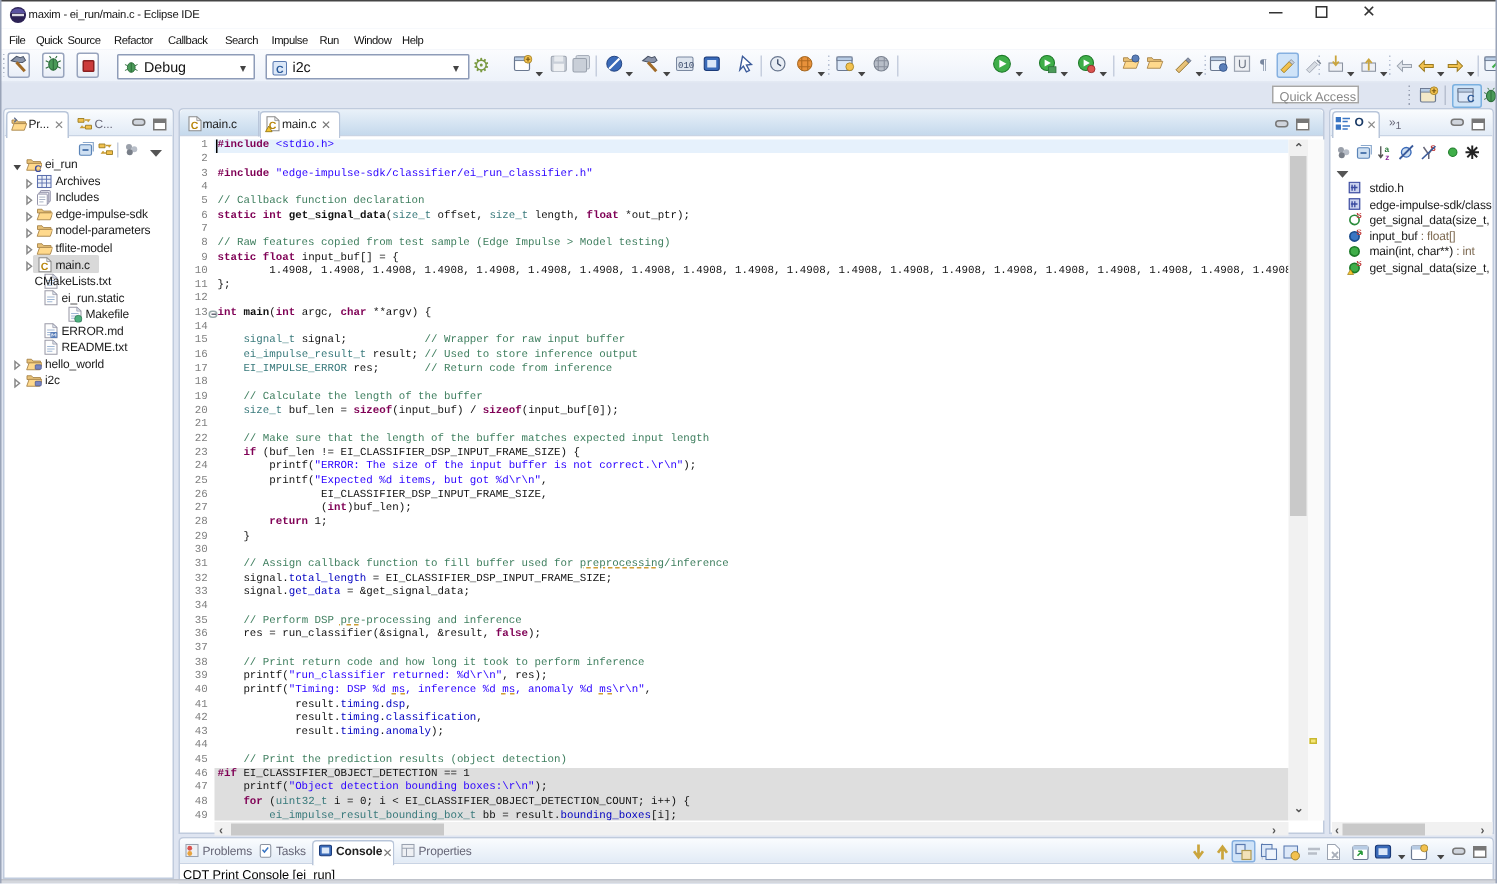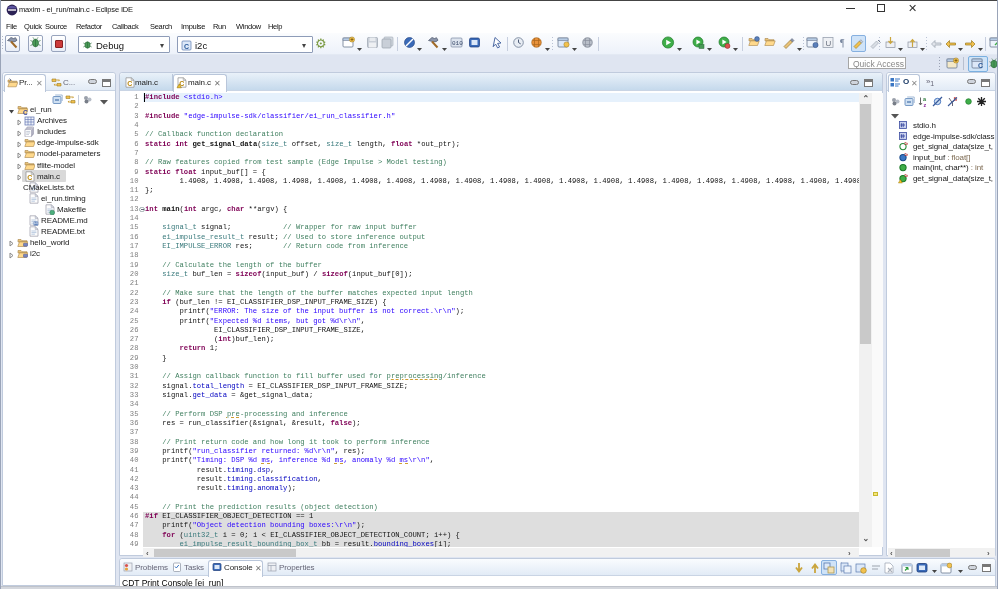--- a/index.html
+++ b/index.html
@@ -399,40 +399,40 @@
           <path d="M3.4 5 h5 M3.4 6.6 h5 M3.4 8.2 h3.5" stroke="#9fb6d4" stroke-width=".7"></path>
         </svg></span>
       <span class="abs" style="left:20px;top:1px">CMakeLists.txt</span>
     </div>
 <div class="trow" style="top:119.76px;left:0;width:114px">
       <span class="abs" style="left:25px;top:0px"><svg width="11" height="11" viewBox="0 0 11 11" style="">
           <path d="M2 .8 h5.2 L10 3.4 V10.2 H2z" fill="#fdfdfd" stroke="#9a9aa8" stroke-width=".7"></path>
           <path d="M7.2 .8 L10 3.4 h-2.8z" fill="#dde4ee" stroke="#9a9aa8" stroke-width=".5"></path>
           <path d="M3.4 5 h5 M3.4 6.6 h5 M3.4 8.2 h3.5" stroke="#9fb6d4" stroke-width=".7"></path>
         </svg></span>
-      <span class="abs" style="left:38px;top:1px">ei_run.timing</span>
+      <span class="abs" style="left:38px;top:1px">ei_run.static</span>
     </div>
 <div class="trow" style="top:130.82999999999998px;left:16px;width:114px">
       <span class="abs" style="left:25px;top:0px"><svg width="11" height="11" viewBox="0 0 11 11" style="">
           <path d="M2 .8 h5.2 L10 3.4 V10.2 H2z" fill="#fdfdfd" stroke="#9a9aa8" stroke-width=".7"></path>
           <path d="M7.2 .8 L10 3.4 h-2.8z" fill="#dde4ee" stroke="#9a9aa8" stroke-width=".5"></path>
           <path d="M3.4 5 h5 M3.4 6.6 h5 M3.4 8.2 h3.5" stroke="#9fb6d4" stroke-width=".7"></path>
           <circle cx="8.2" cy="8.6" r="2.4" fill="#4caf7d" stroke="#2c7a52" stroke-width=".5"></circle>
         </svg></span>
       <span class="abs" style="left:38px;top:1px">Makefile</span>
     </div>
 <div class="trow" style="top:141.9px;left:0;width:114px">
       <span class="abs" style="left:25px;top:0px"><svg width="11" height="11" viewBox="0 0 11 11" style="">
           <path d="M2 .8 h5.2 L10 3.4 V10.2 H2z" fill="#fdfdfd" stroke="#9a9aa8" stroke-width=".7"></path>
           <path d="M7.2 .8 L10 3.4 h-2.8z" fill="#dde4ee" stroke="#9a9aa8" stroke-width=".5"></path>
           <path d="M3.4 5 h5 M3.4 6.6 h5 M3.4 8.2 h3.5" stroke="#9fb6d4" stroke-width=".7"></path>
           <rect x="5.6" y="6.4" width="4.6" height="4" fill="#5b7fb9" rx="0.5"></rect>
           <path d="M6.6 9.4 v-2 l1.3 1.2 1.3-1.2 v2" stroke="#fff" stroke-width=".6" fill="none"></path>
         </svg></span>
-      <span class="abs" style="left:38px;top:1px">README.md</span>
+      <span class="abs" style="left:38px;top:1px">ERROR.md</span>
     </div>
 <div class="trow" style="top:152.97px;left:0;width:114px">
       <span class="abs" style="left:25px;top:0px"><svg width="11" height="11" viewBox="0 0 11 11" style="">
           <path d="M2 .8 h5.2 L10 3.4 V10.2 H2z" fill="#fdfdfd" stroke="#9a9aa8" stroke-width=".7"></path>
           <path d="M7.2 .8 L10 3.4 h-2.8z" fill="#dde4ee" stroke="#9a9aa8" stroke-width=".5"></path>
           <path d="M3.4 5 h5 M3.4 6.6 h5 M3.4 8.2 h3.5" stroke="#9fb6d4" stroke-width=".7"></path>
         </svg></span>
       <span class="abs" style="left:38px;top:1px">README.txt</span>
     </div>
 <div class="trow" style="top:164.04px;left:0;width:114px">
@@ -603,21 +603,21 @@
 <div class="abs" style="left:52px;top:3px"><svg width="10" height="10" viewBox="0 0 10 10" style="">
         <rect x="1.5" y="1" width="7" height="8.5" fill="#fff" stroke="#8a92a0" stroke-width=".7" rx="1"></rect>
         <path d="M3 4.5 l1.3 1.5 2.5-3" stroke="#3a76c4" stroke-width="1" fill="none"></path>
       </svg></div>
 <div class="abs tlab-dim" style="left:64px;top:4px">Tasks</div>
 <div class="tab-act" style="left:88px;width:55px;height:16.6px"></div>
 <div class="abs" style="left:92px;top:3px"><svg width="10" height="10" viewBox="0 0 10 10" style="">
         <rect x="1" y="1.5" width="8" height="7" fill="#3a6ab8" stroke="#1a3a78" stroke-width=".7" rx="1"></rect>
         <rect x="2.5" y="3" width="5" height="4" fill="#dce8f8"></rect>
       </svg></div>
-<div class="abs tlab" style="left:104px;top:4px;font-weight:normal">Console</div>
+<div class="abs tlab" style="left:104px;top:4px;font-weight:bold">Console</div>
 <div class="abs" style="left:135px;top:4.5px;color:#777;font-size:8px">✕</div>
 <div class="abs" style="left:147px;top:3px"><svg width="10" height="10" viewBox="0 0 10 10" style="">
         <rect x="1" y="1" width="8" height="8" fill="#eef0f4" stroke="#9aa2b0" stroke-width=".7"></rect>
         <path d="M1 3.5 h8 M4 3.5 v5.5" stroke="#9aa2b0" stroke-width=".7"></path>
       </svg></div>
 <div class="abs tlab-dim" style="left:159px;top:4px">Properties</div>
 <div class="abs" style="left:673px;top:2.5px"><svg width="12" height="12" viewBox="0 0 12 12" style="">
         <path d="M6 1 v7 M3 5.5 l3 4 3-4" stroke="#caa53d" stroke-width="1.8" fill="none"></path>
       </svg></div>
 <div class="abs" style="left:689px;top:2.5px"><svg width="12" height="12" viewBox="0 0 12 12" style="">

